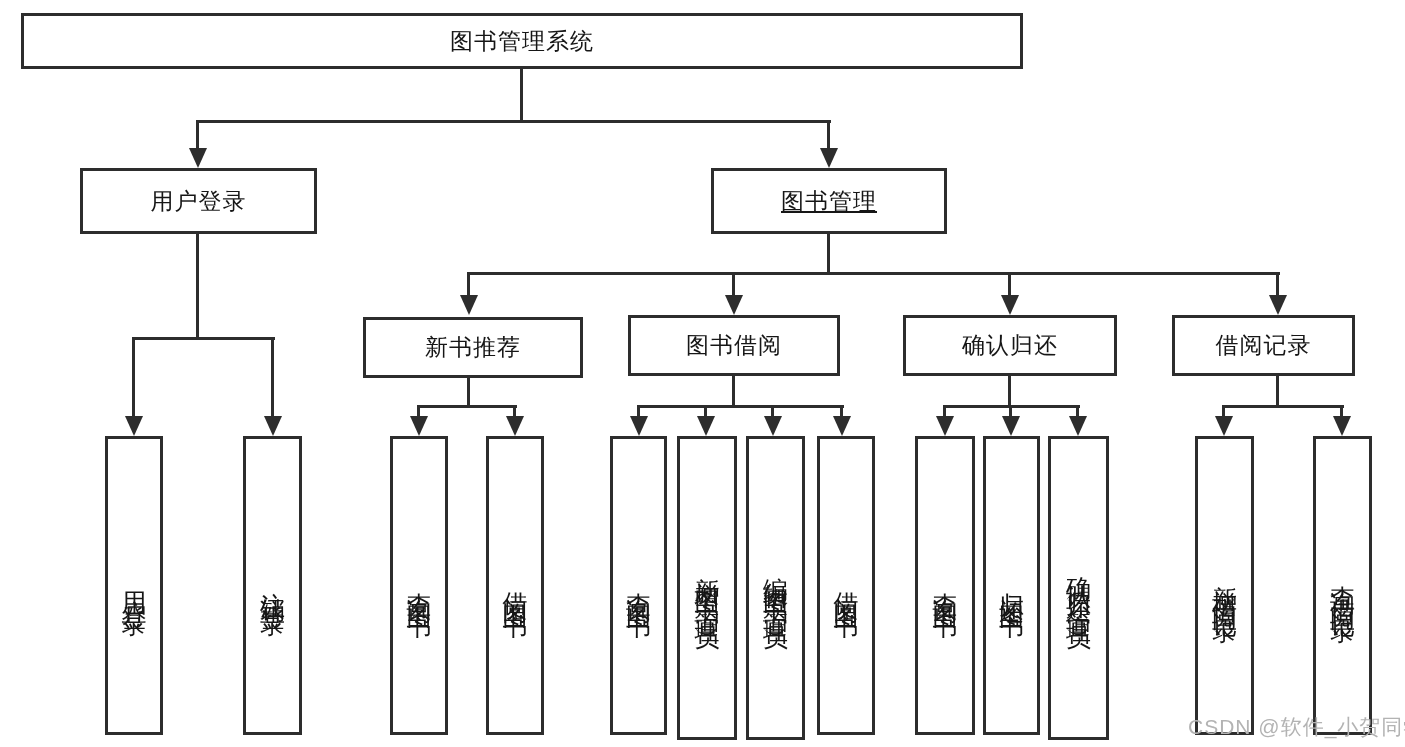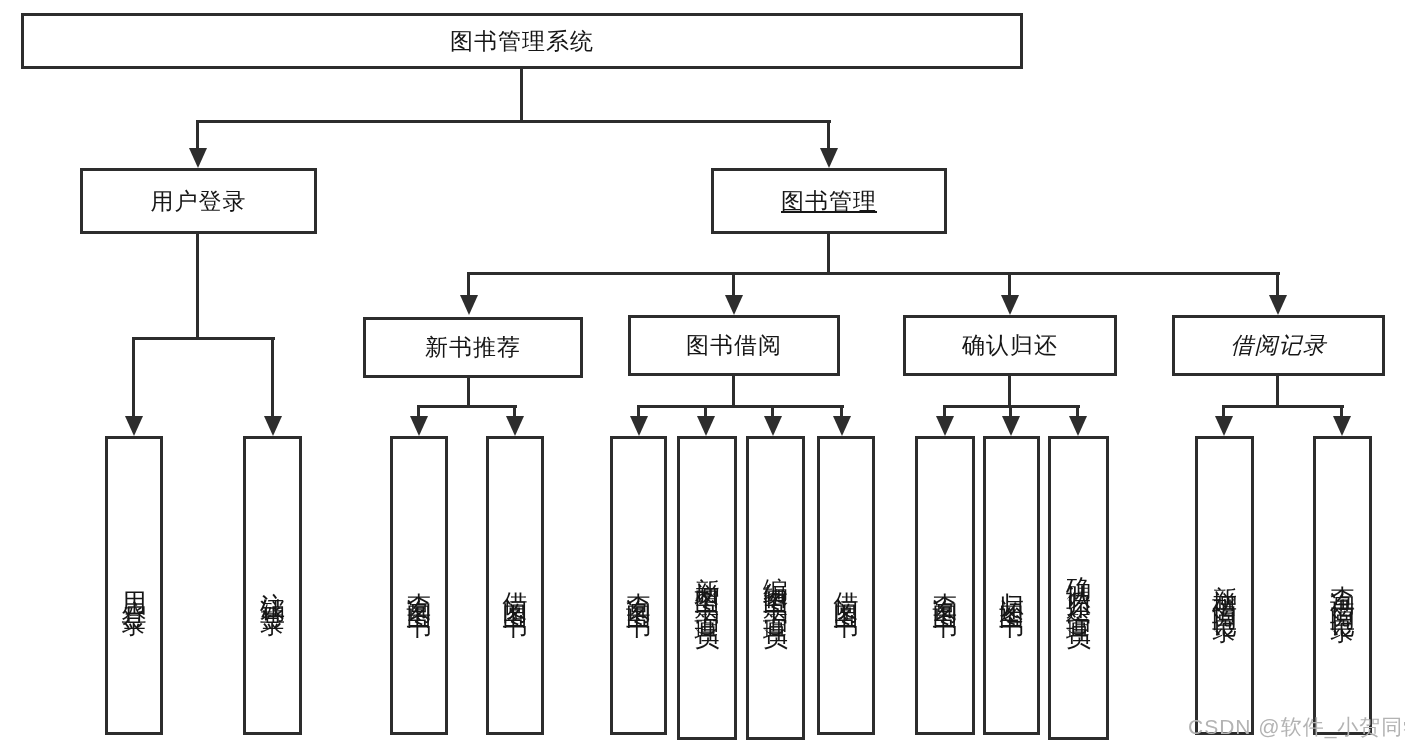--- a/index.html
+++ b/index.html
@@ -66,21 +66,21 @@
   <div class="box" style="left:80px;top:168px;width:237px;height:66px;">用户登录</div>
 
   <div class="box" style="left:711px;top:168px;width:236px;height:66px;text-decoration:underline;">图书管理</div>
 
   <div class="box" style="left:363px;top:317px;width:220px;height:61px;">新书推荐</div>
 
   <div class="box" style="left:628px;top:315px;width:212px;height:61px;">图书借阅</div>
 
   <div class="box" style="left:903px;top:315px;width:214px;height:61px;">确认归还</div>
 
-  <div class="box" style="left:1172px;top:315px;width:213px;height:61px;font-style:italic;">借阅记录</div>
+  <div class="box" style="left:1172px;top:315px;width:183px;height:61px;">借阅记录</div>
 
   <div class="box vbox" style="left:105px;top:436px;width:58px;height:299px;">用户登录</div>
 
   <div class="box vbox" style="left:243px;top:436px;width:59px;height:299px;">注销登录</div>
 
   <div class="box vbox" style="left:390px;top:436px;width:58px;height:299px;">查询图书</div>
 
   <div class="box vbox" style="left:486px;top:436px;width:58px;height:299px;">借阅图书</div>
 
   <div class="box vbox" style="left:610px;top:436px;width:57px;height:299px;">查询图书</div>

